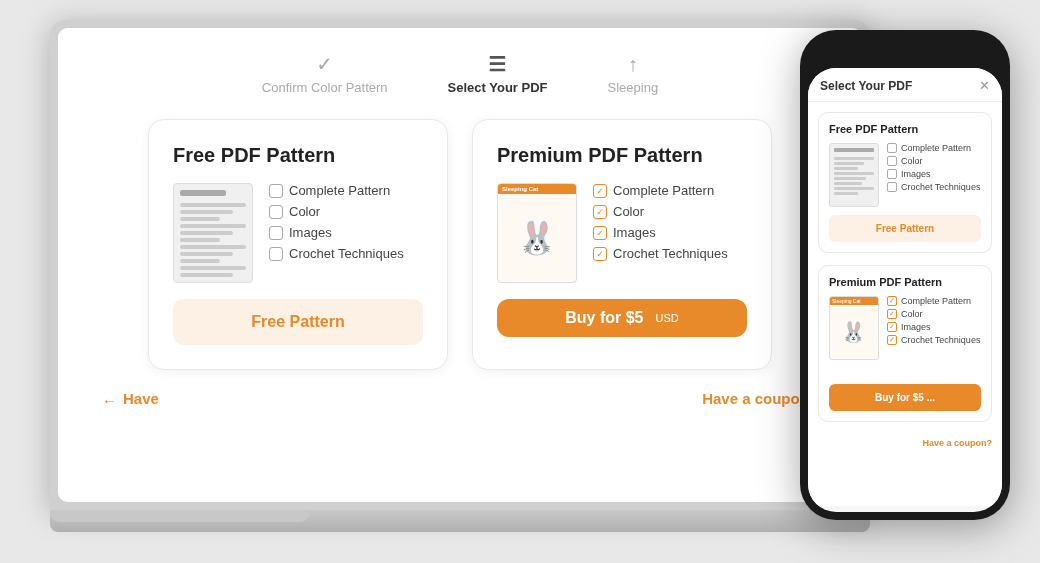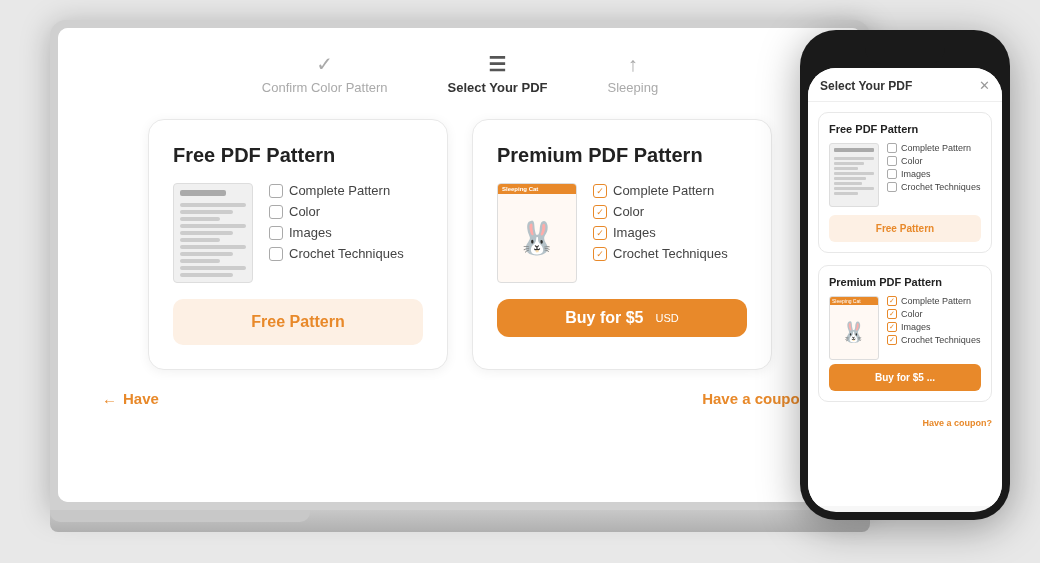--- a/index.html
+++ b/index.html
@@ -429,21 +429,21 @@
       background: #e8892a;
       color: white;
       border: none;
       border-radius: 6px;
       padding: 8px;
       font-size: 10px;
       font-weight: 600;
       cursor: pointer;
       text-align: center;
       width: 100%;
-      margin-top: 4px;
+      margin-top: 24px;
       display: block;
     }
     .phone-coupon {
       color: #e8892a;
       font-size: 9px;
       font-weight: 600;
       text-align: right;
       margin-top: 4px;
     }
     .phone-doc-lines {

